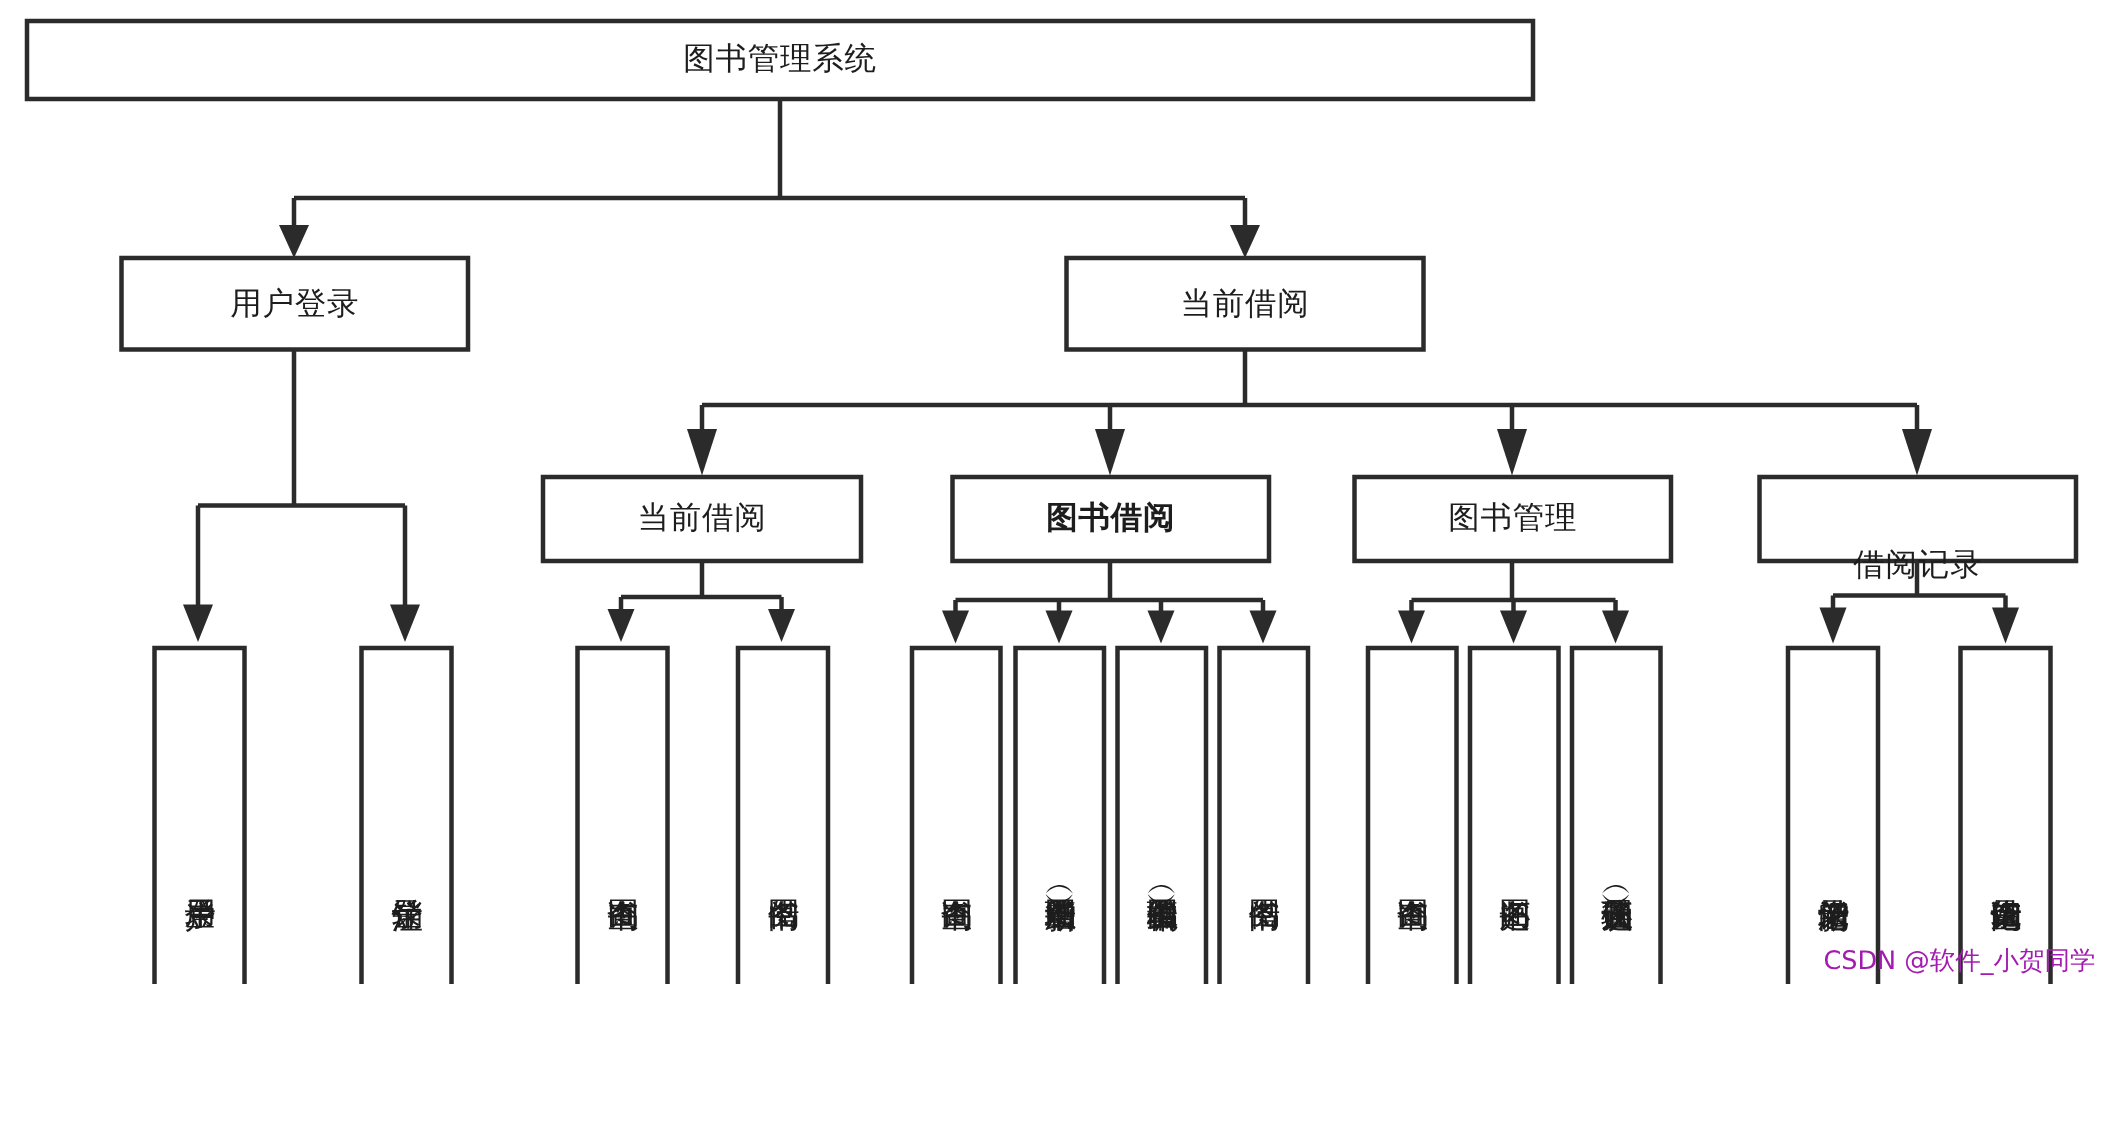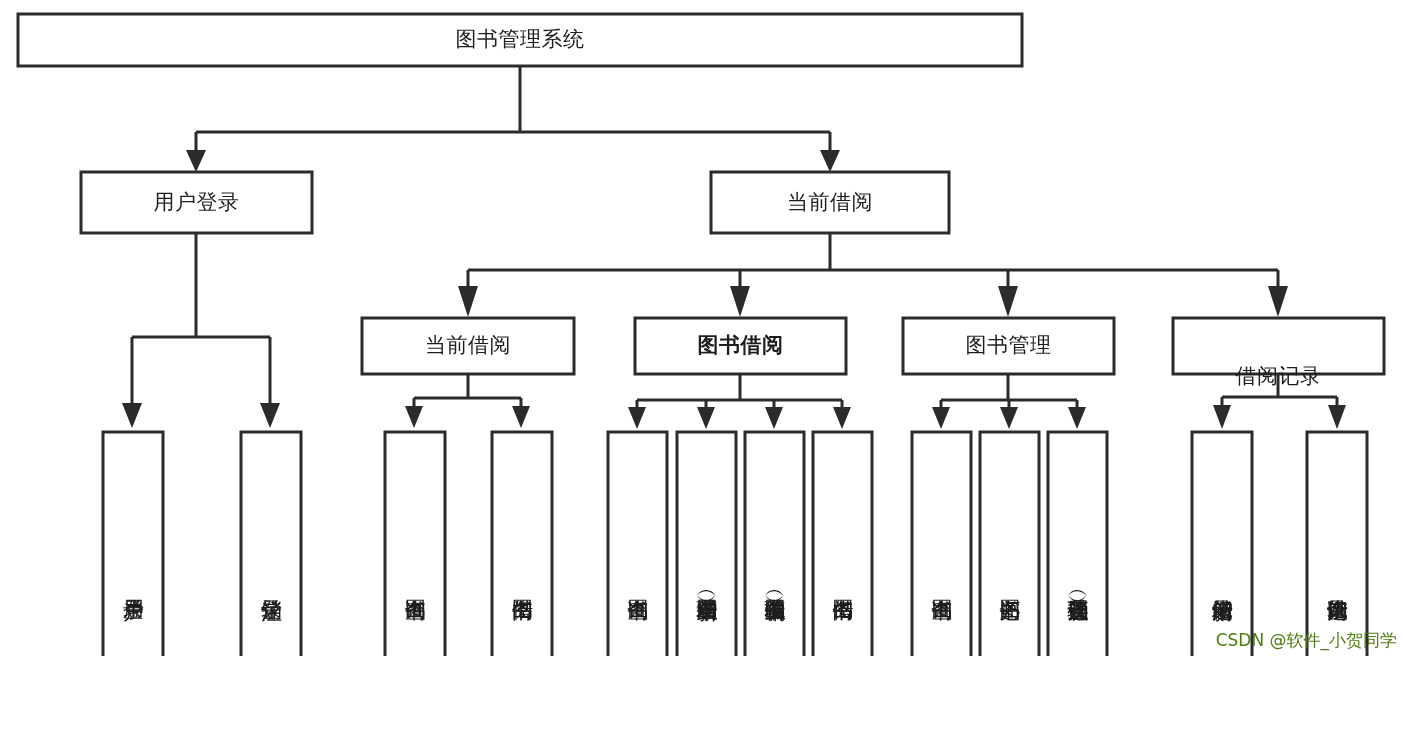--- a/index.html
+++ b/index.html
@@ -10,21 +10,21 @@
   .node-box{fill:#ffffff;stroke:#2b2b2b;stroke-width:3;}
   .conn{stroke:#2b2b2b;stroke-width:3;fill:none;stroke-linecap:butt;}
   .arrow-head{fill:#2b2b2b;stroke:none;}
   .node-label-h{position:absolute;display:flex;align-items:center;justify-content:center;
     font-size:21px;color:#1d1d1d;letter-spacing:.5px;line-height:1.1;text-align:center;
     font-family:"DejaVu Sans","Liberation Sans",sans-serif;}
   .node-label-v{position:absolute;display:flex;align-items:center;justify-content:center;
     font-size:21px;color:#1d1d1d;line-height:1.28;text-align:center;
     writing-mode:vertical-rl;text-orientation:upright;
     font-family:"DejaVu Sans","Liberation Sans",sans-serif;}
-  .watermark{position:absolute;right:8px;bottom:4px;font-size:17px;color:#4d7c0f;
+  .watermark{position:absolute;right:8px;bottom:4px;font-size:17px;color:#a21caf;
     font-family:"DejaVu Sans","Liberation Sans",sans-serif;white-space:nowrap;}
 </style>
 </head>
 <body>
 
 <div id="diagram-root">
 
   <svg id="diagram-svg" viewBox="0 0 1405 747">
 
     <g>

